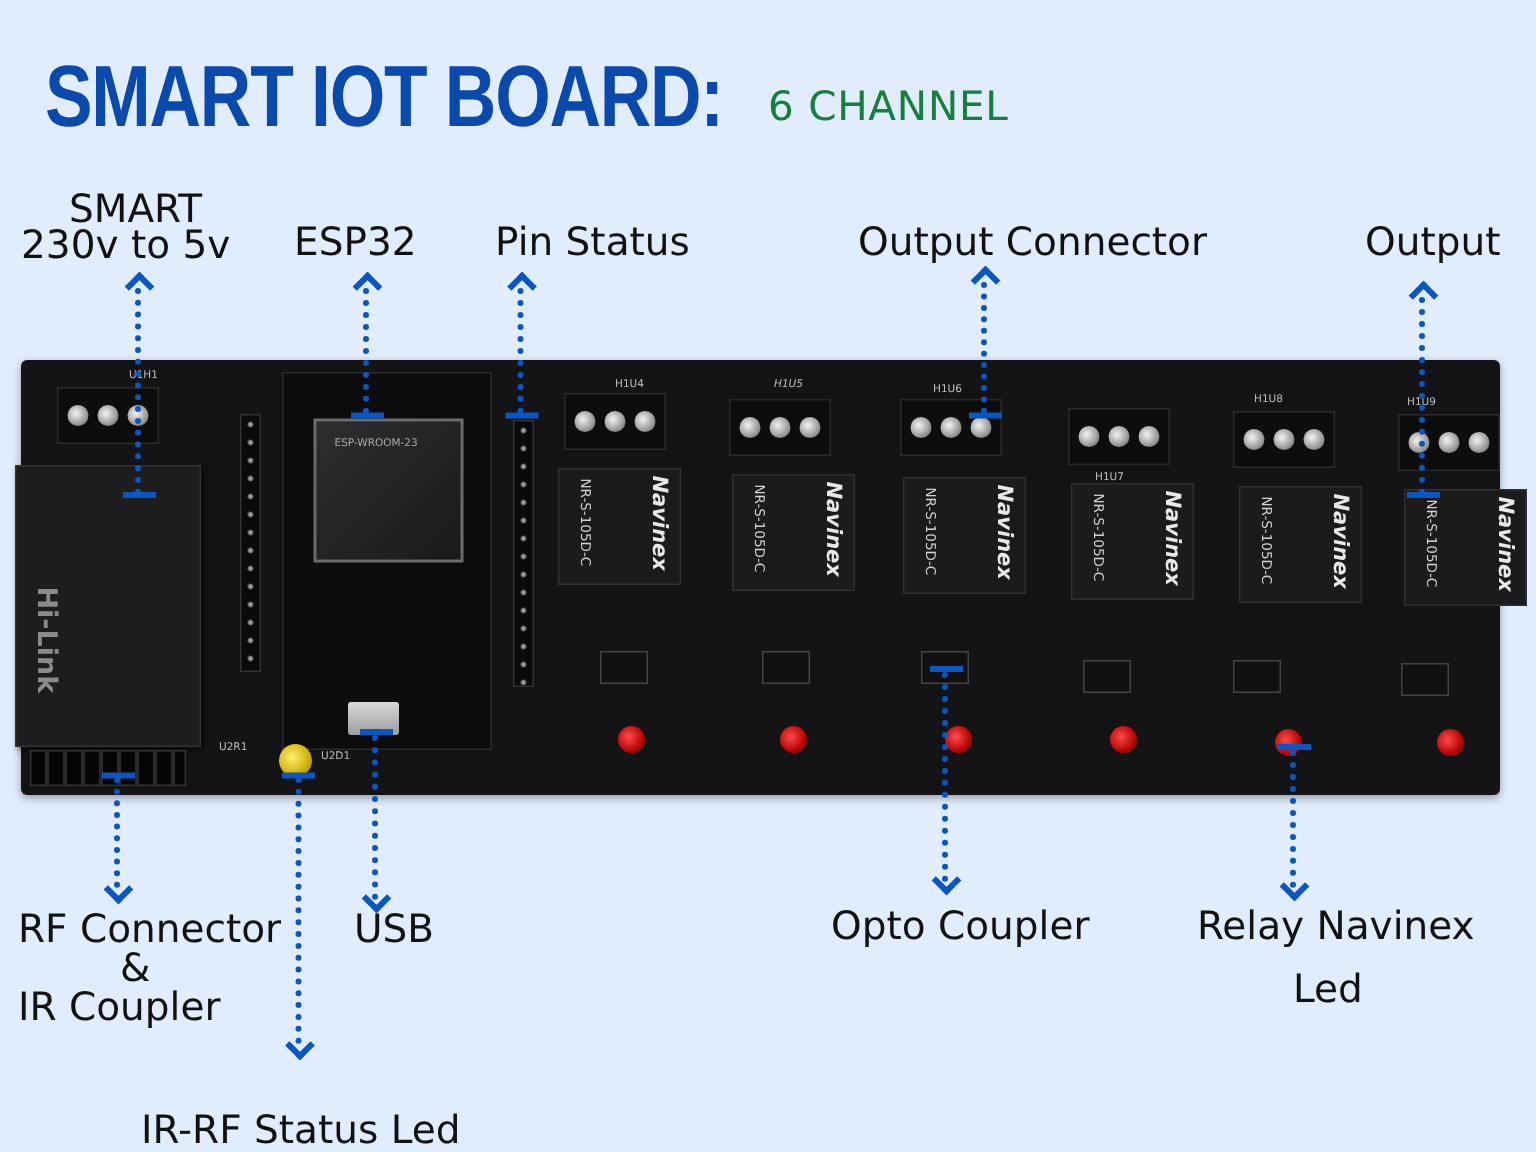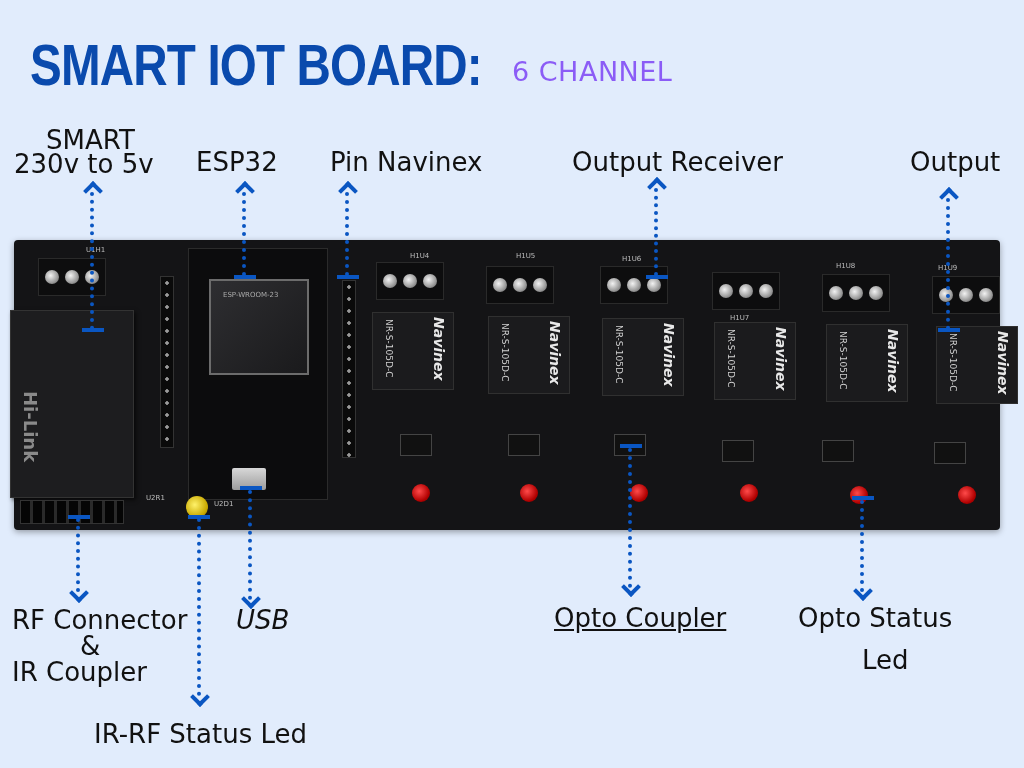--- a/index.html
+++ b/index.html
@@ -11,21 +11,21 @@
   }
   .title {
     position: absolute; left: 30px; top: 30px;
     font-family: "Liberation Sans", sans-serif;
     font-weight: bold; font-size: 58px; color: #0a4aad;
     letter-spacing: -1px; transform: scaleX(0.82); transform-origin: left top;
     line-height: 70px;
   }
   .subtitle {
     position: absolute; left: 512px; top: 56px;
-    font-size: 27px; color: #8b5cf6; letter-spacing: 0.5px;
+    font-size: 27px; color: #15803d; letter-spacing: 0.5px;
   }
   .label {
     position: absolute; color: #111; font-size: 26px; line-height: 28px;
     text-align: center; white-space: nowrap;
   }
   .vline {
     position: absolute; width: 0; border-left: 4px dotted #0a56c2;
   }
   .arrow-up, .arrow-down {
     position: absolute; width: 10px; height: 10px;
@@ -150,21 +150,21 @@
       <div class="screw"></div>
     </div>
   <div class="relay" style="left:372px;top:312px;">
     <span class="relay-brand">Navinex</span>
     <span class="relay-spec">NR-S-105D-C</span>
   </div>
   <div class="opto" style="left:400px;top:434px;"></div>
   <div class="led-red" style="left:412px;top:484px;"></div>
 </div>
 <div>
-  <div class="silk" style="left:516px;top:252px;">H1U5</div>
+  <div class="silk" style="left:516px;top:252px;font-style:italic;">H1U5</div>
   <div class="terminal" style="left:486px;top:266px;">
       <div class="screw"></div>
       <div class="screw"></div>
       <div class="screw"></div>
     </div>
   <div class="relay" style="left:488px;top:316px;">
     <span class="relay-brand">Navinex</span>
     <span class="relay-spec">NR-S-105D-C</span>
   </div>
   <div class="opto" style="left:508px;top:434px;"></div>
@@ -223,22 +223,22 @@
     <span class="relay-brand">Navinex</span>
     <span class="relay-spec">NR-S-105D-C</span>
   </div>
   <div class="opto" style="left:934px;top:442px;"></div>
   <div class="led-red" style="left:958px;top:486px;"></div>
 </div>
 
 <div class="label" style="left:46px;top:126px;">SMART</div>
 <div class="label" style="left:14px;top:150px;">230v to 5v</div>
 <div class="label" style="left:196px;top:148px;">ESP32</div>
-<div class="label" style="left:330px;top:148px;">Pin Navinex</div>
-<div class="label" style="left:572px;top:148px;">Output Receiver</div>
+<div class="label" style="left:330px;top:148px;">Pin Status</div>
+<div class="label" style="left:572px;top:148px;">Output Connector</div>
 <div class="label" style="left:910px;top:148px;">Output</div>
 
 <div class="arrow-up" style="left:86px;top:184px;"></div>
 <div class="vline" style="left:90px;top:192px;height:138px;"></div>
 <div class="tick" style="left:82px;top:328px;"></div>
 
 <div class="arrow-up" style="left:238px;top:184px;"></div>
 <div class="vline" style="left:242px;top:192px;height:84px;"></div>
 <div class="tick" style="left:234px;top:275px;"></div>
 
@@ -270,17 +270,17 @@
 <div class="vline" style="left:628px;top:448px;height:140px;"></div>
 <div class="arrow-down" style="left:624px;top:580px;"></div>
 
 <div class="tick" style="left:852px;top:496px;"></div>
 <div class="vline" style="left:860px;top:500px;height:92px;"></div>
 <div class="arrow-down" style="left:856px;top:584px;"></div>
 
 <div class="label" style="left:12px;top:606px;">RF Connector</div>
 <div class="label" style="left:80px;top:632px;">&amp;</div>
 <div class="label" style="left:12px;top:658px;">IR Coupler</div>
-<div class="label" style="left:236px;top:606px;font-style:italic;">USB</div>
-<div class="label" style="left:94px;top:720px;">IR-RF Status Led</div>
-<div class="label" style="left:554px;top:604px;text-decoration:underline;">Opto Coupler</div>
-<div class="label" style="left:798px;top:604px;">Opto Status</div>
+<div class="label" style="left:236px;top:606px;">USB</div>
+<div class="label" style="left:94px;top:740px;">IR-RF Status Led</div>
+<div class="label" style="left:554px;top:604px;">Opto Coupler</div>
+<div class="label" style="left:798px;top:604px;">Relay Navinex</div>
 <div class="label" style="left:862px;top:646px;">Led</div>
 
 </body></html>

